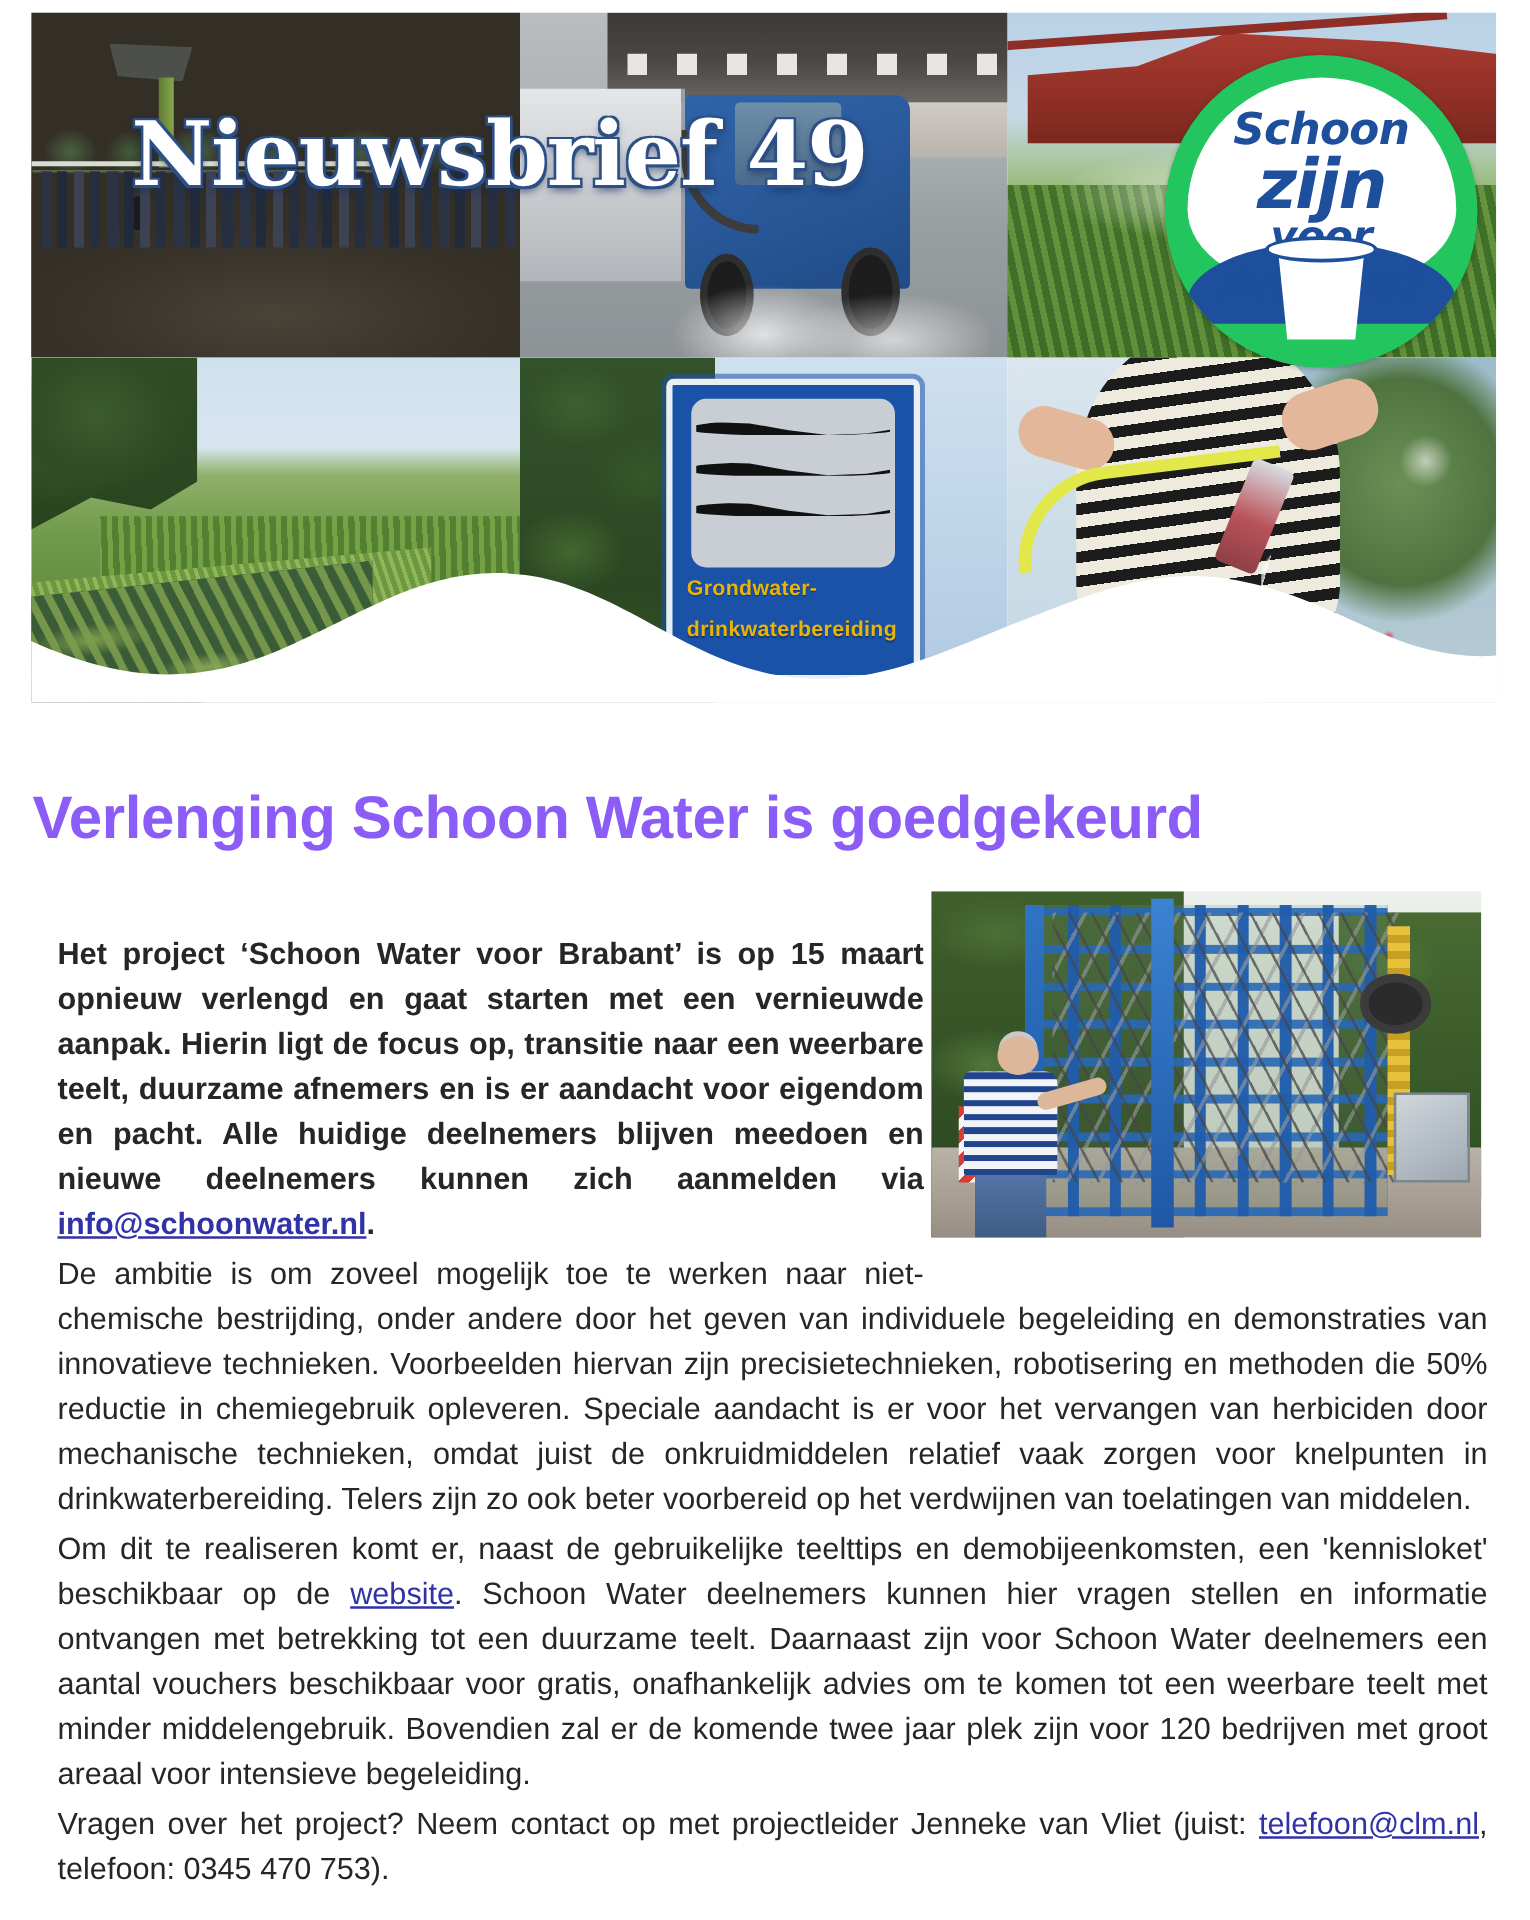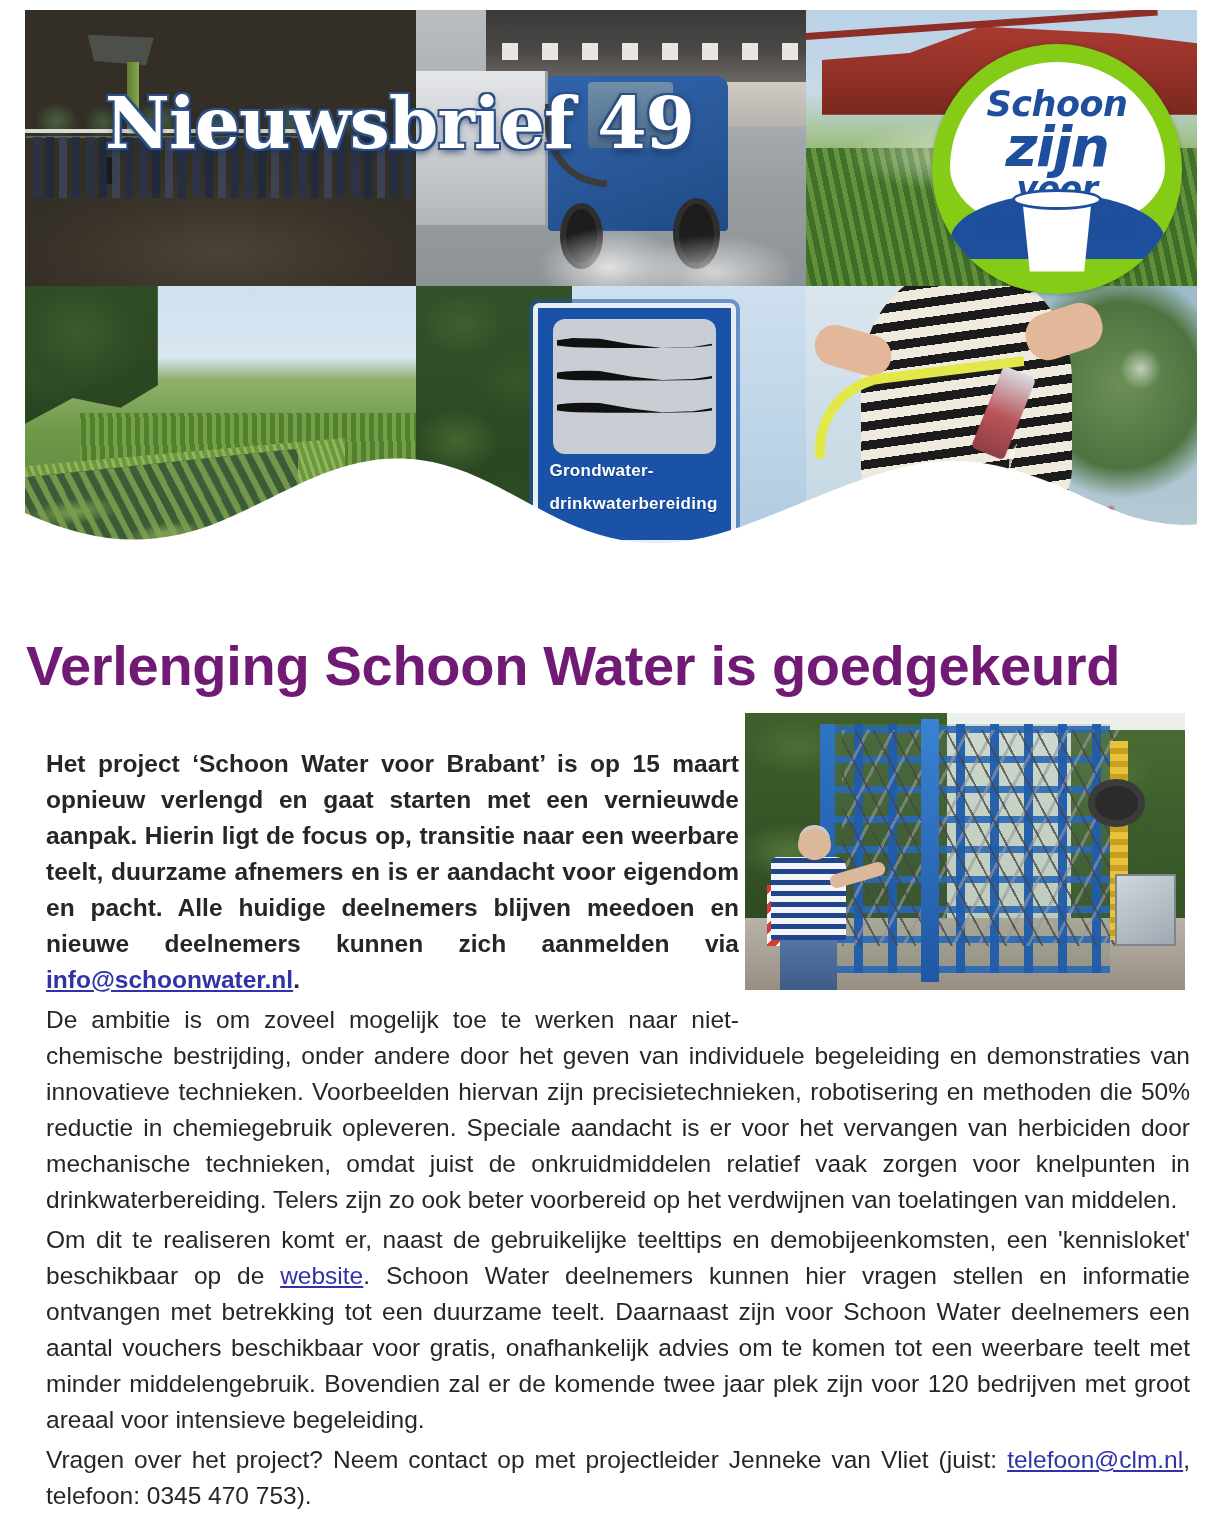--- a/index.html
+++ b/index.html
@@ -197,21 +197,21 @@
     overflow:hidden;
   }
   .p5-wave {
     position:absolute; left:-6%; width:112%; height:11px;
     background:#111;
     border-radius:50%/8px;
     clip-path: polygon(0 38%,14% 4%,30% 12%,48% 62%,66% 96%,84% 86%,100% 44%,100% 100%,0 100%);
   }
   .p5-label1, .p5-label2 {
     position:absolute; left:6%; width:90%;
-    color:#ffffff; font-size:17px; font-weight:600;
+    color:#eab308; font-size:17px; font-weight:600;
     font-family:"Liberation Sans", sans-serif; letter-spacing:.3px;
     text-shadow:0 1px 1px rgba(0,0,0,.35);
   }
   .p5-label1 { top:66%; }
   .p5-label2 { top:80%; }
 
   
   .p6 { background: linear-gradient(180deg,#dbe6ee 0%,#cfdfe9 40%,#c3d6e2 100%); }
   .p6-bg {
     position:absolute; left:52%; right:0; top:0; bottom:0;
@@ -278,21 +278,21 @@
        0   4px 7px rgba(20,45,90,.75);
     letter-spacing:-1px;
     white-space:nowrap;
     z-index: 5;
   }
 
   
   .logo {
     position:absolute; right:42px; top:44px;
     width:250px; height:250px; border-radius:50%;
-    background:#84cc16;
+    background:#22c55e;
     z-index: 6;
     overflow:hidden;
     box-shadow:0 1px 4px rgba(0,0,0,.25);
   }
   .logo-dome {
     position:absolute; left:7%; top:7%; width:86%; height:68%;
     background:#ffffff;
     border-radius:50% 50% 46% 46% / 62% 62% 38% 38%;
   }
   .logo-hill {
@@ -315,22 +315,22 @@
     position:absolute; left:50%; transform:translateX(-50%); top:58%;
     width:36%; height:8.5%;
     background:#ffffff; border-radius:50%;
     border:3px solid #1e4f9c;
   }
 
   
   .headline {
     position:absolute; left:26px; top:598px;
     font-family:"Liberation Sans", sans-serif;
-    font-weight:bold; font-size:56px; line-height:1.06;
-    color:#701a75;
+    font-weight:bold; font-size:48px; line-height:1.06;
+    color:#8b5cf6;
     letter-spacing:-.3px;
     white-space:nowrap;
   }
 
   .article-photo {
     position:absolute; left:745px; top:713px; width:440px; height:277px;
     background: linear-gradient(180deg,#eef2ee 0%,#dfe7de 18%,#cfd9cd 100%);
     overflow:hidden;
   }
   .ap-hedge {

